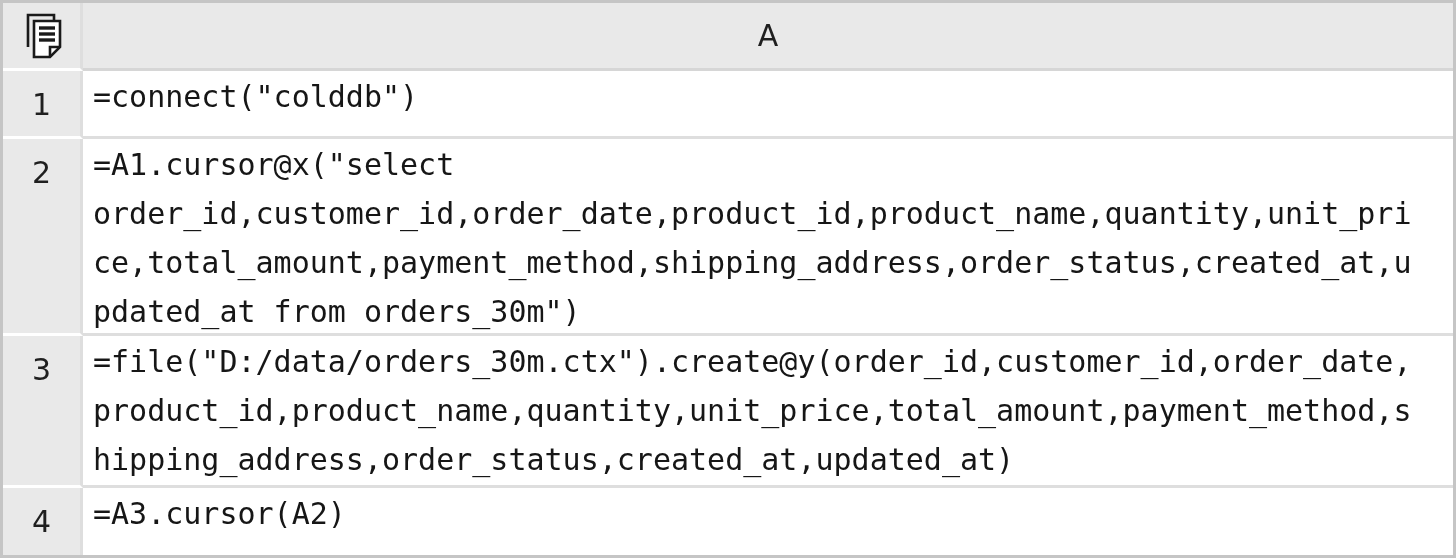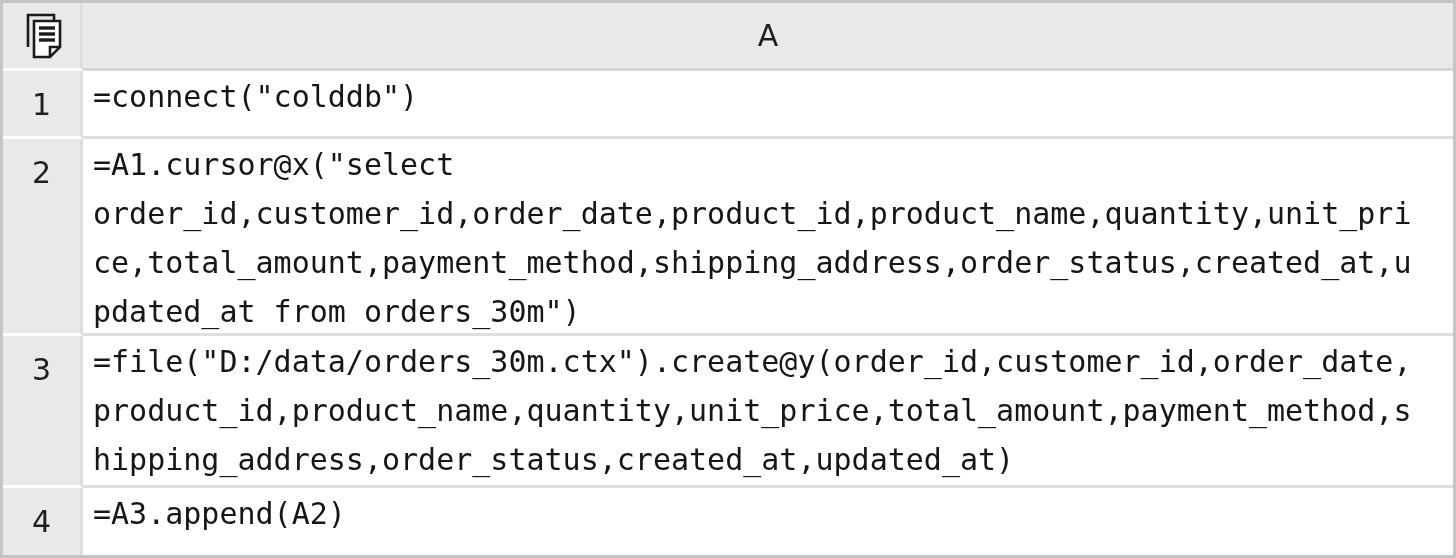--- a/index.html
+++ b/index.html
@@ -90,15 +90,15 @@
   <div class="cell gutter">1</div>
   <div class="cell code">=connect("colddb")</div>
 
   <div class="cell gutter">2</div>
   <div class="cell code">=A1.cursor@x("select order_id,customer_id,order_date,product_id,product_name,quantity,unit_price,total_amount,payment_method,shipping_address,order_status,created_at,updated_at from orders_30m")</div>
 
   <div class="cell gutter">3</div>
   <div class="cell code">=file("D:/data/orders_30m.ctx").create@y(order_id,customer_id,order_date,product_id,product_name,quantity,unit_price,total_amount,payment_method,shipping_address,order_status,created_at,updated_at)</div>
 
   <div class="cell gutter last" style="border-bottom:none;">4</div>
-  <div class="cell code last">=A3.append(A2)</div>
+  <div class="cell code last">=A3.cursor(A2)</div>
 
 </div>
 
 </body></html>

